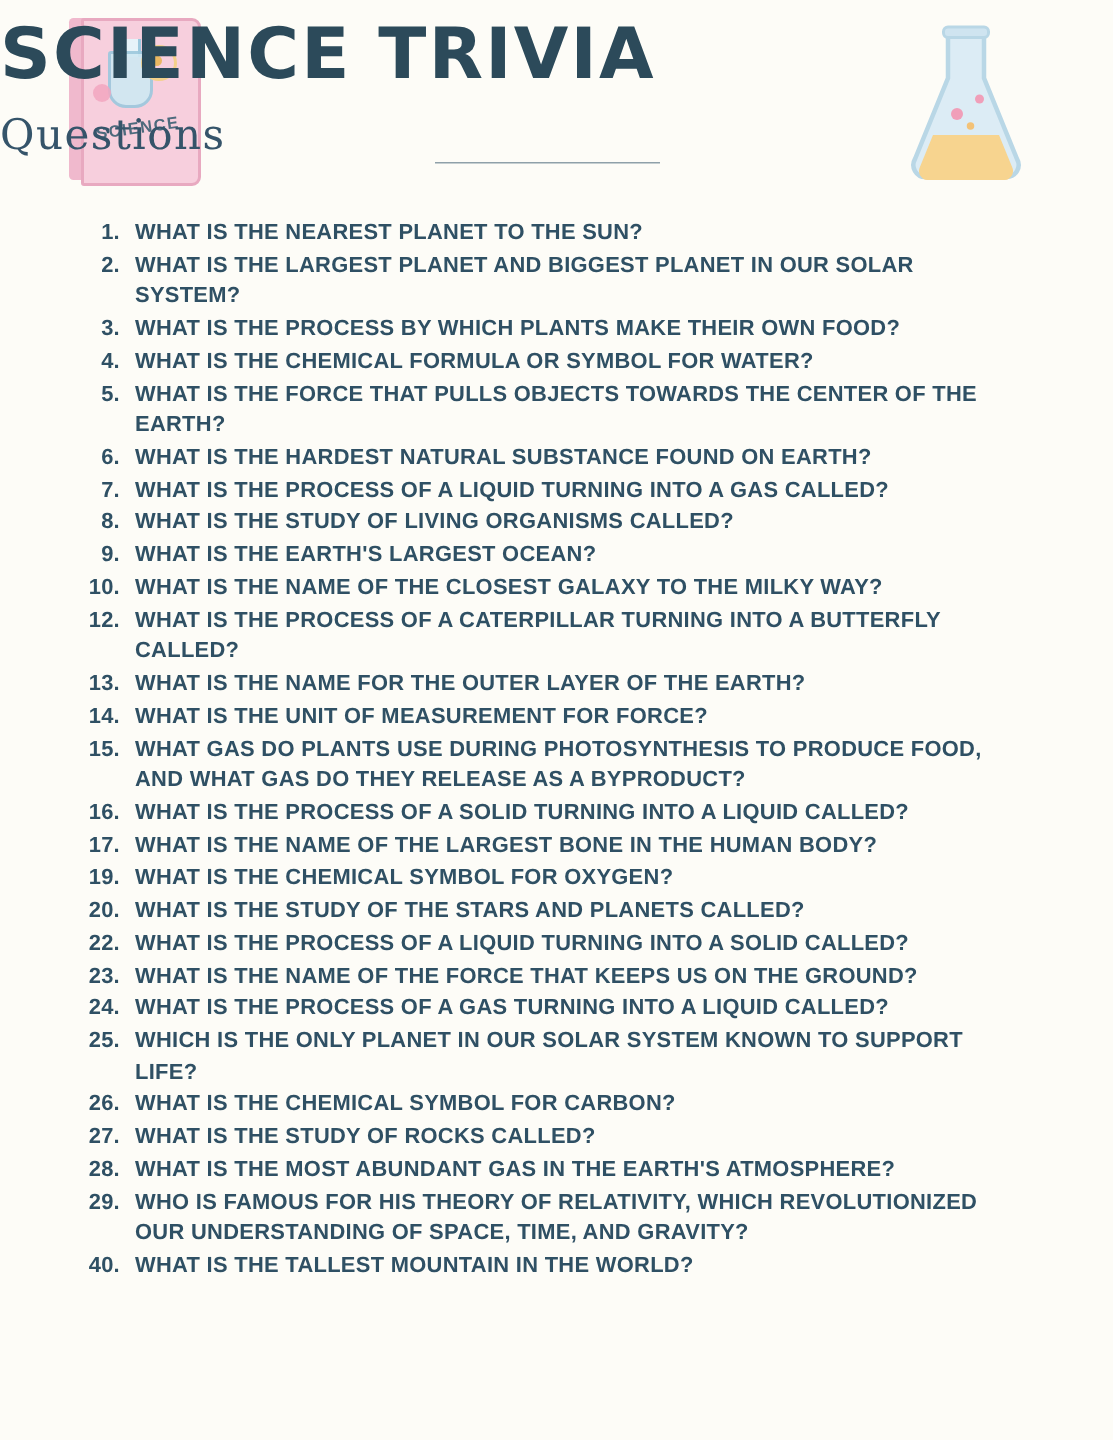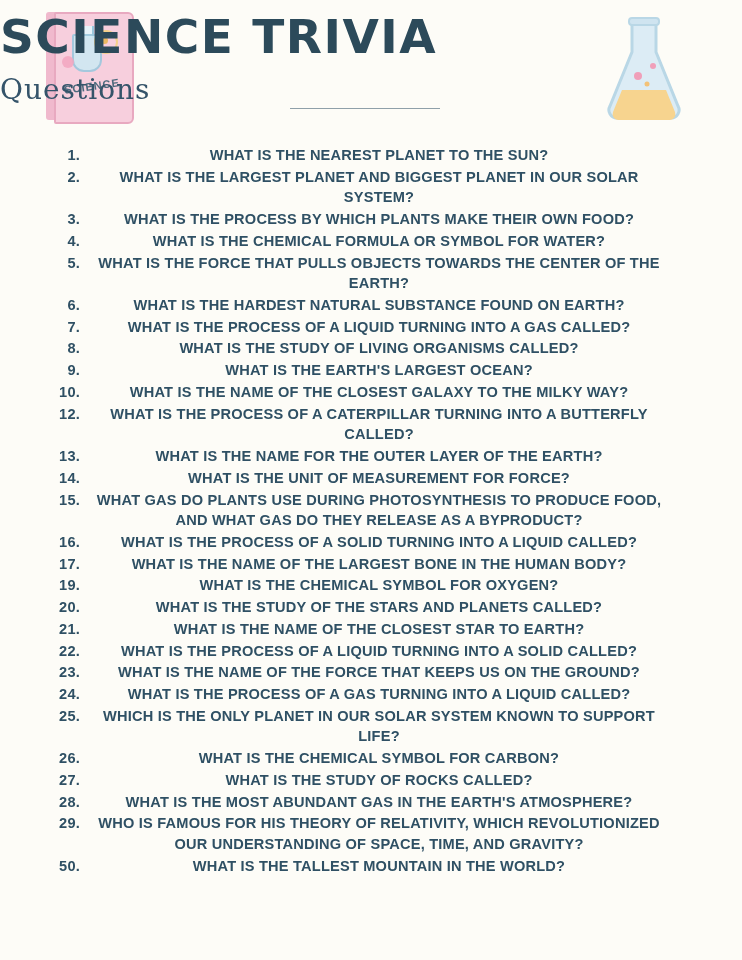--- a/index.html
+++ b/index.html
@@ -154,21 +154,20 @@
   }
   .q-num {
     width: 42px;
     flex: 0 0 42px;
     text-align: right;
     padding-right: 10px;
     box-sizing: border-box;
   }
   .q-text {
     flex: 1 1 auto;
-    text-align: center;
     padding-right: 26px;
     text-transform: uppercase;
   }
 </style>
 </head>
 <body>
 
 <div class="header">
 
   <div class="book">
@@ -267,24 +266,20 @@
     </li>
   <li class="q-row">
       <span class="q-num">19.</span>
       <span class="q-text">What is the chemical symbol for oxygen?</span>
     </li>
   <li class="q-row">
       <span class="q-num">20.</span>
       <span class="q-text">What is the study of the stars and planets called?</span>
     </li>
   <li class="q-row">
-      <span class="q-num">21.</span>
-      <span class="q-text">What is the name of the closest star to earth?</span>
-    </li>
-  <li class="q-row">
       <span class="q-num">22.</span>
       <span class="q-text">What is the process of a liquid turning into a solid called?</span>
     </li>
   <li class="q-row">
       <span class="q-num">23.</span>
       <span class="q-text">What is the name of the force that keeps us on the ground?</span>
     </li>
   <li class="q-row">
       <span class="q-num">24.</span>
       <span class="q-text">What is the process of a gas turning into a liquid called?</span>
@@ -303,16 +298,16 @@
     </li>
   <li class="q-row">
       <span class="q-num">28.</span>
       <span class="q-text">What is the most abundant gas in the earth's atmosphere?</span>
     </li>
   <li class="q-row">
       <span class="q-num">29.</span>
       <span class="q-text">Who is famous for his theory of relativity, which revolutionized our understanding of space, time, and gravity?</span>
     </li>
   <li class="q-row">
-      <span class="q-num">50.</span>
+      <span class="q-num">40.</span>
       <span class="q-text">What is the tallest mountain in the world?</span>
     </li>
 </ul>
 
 </body></html>

